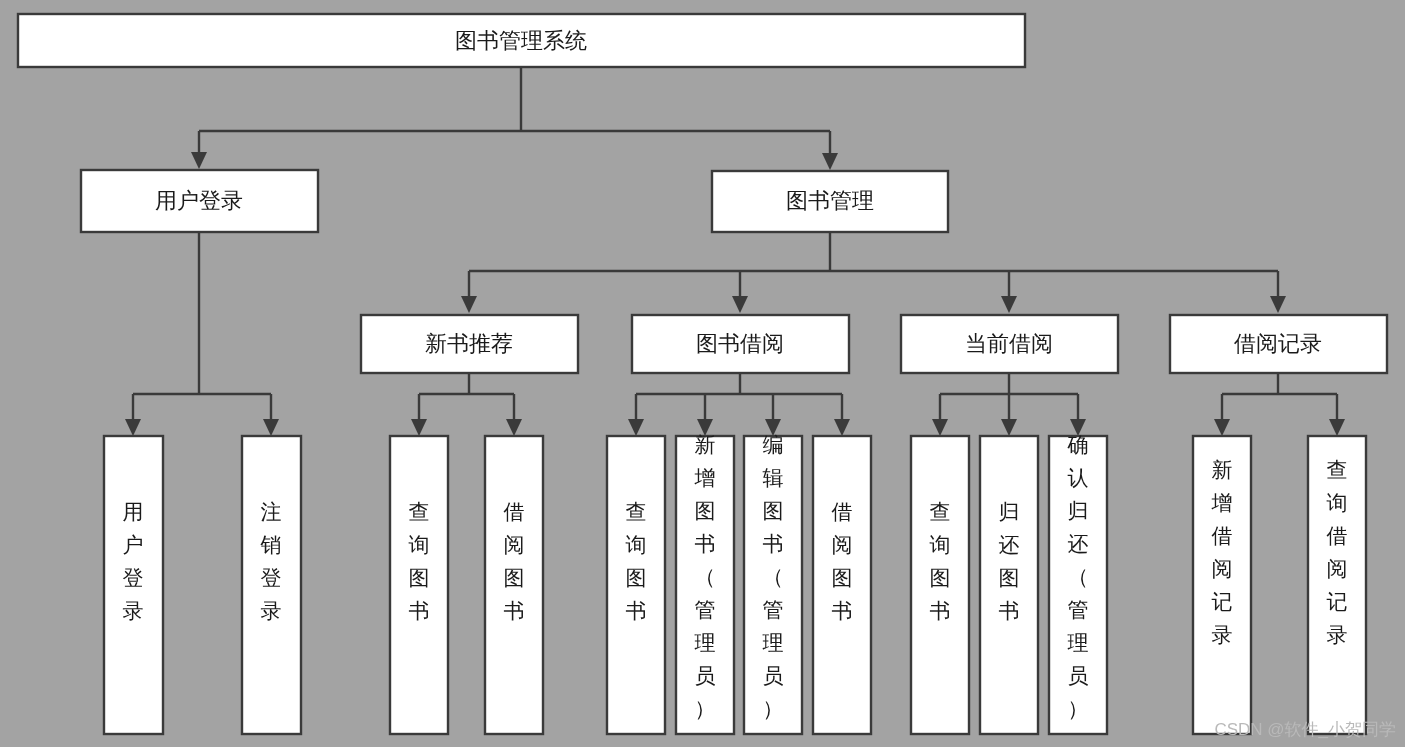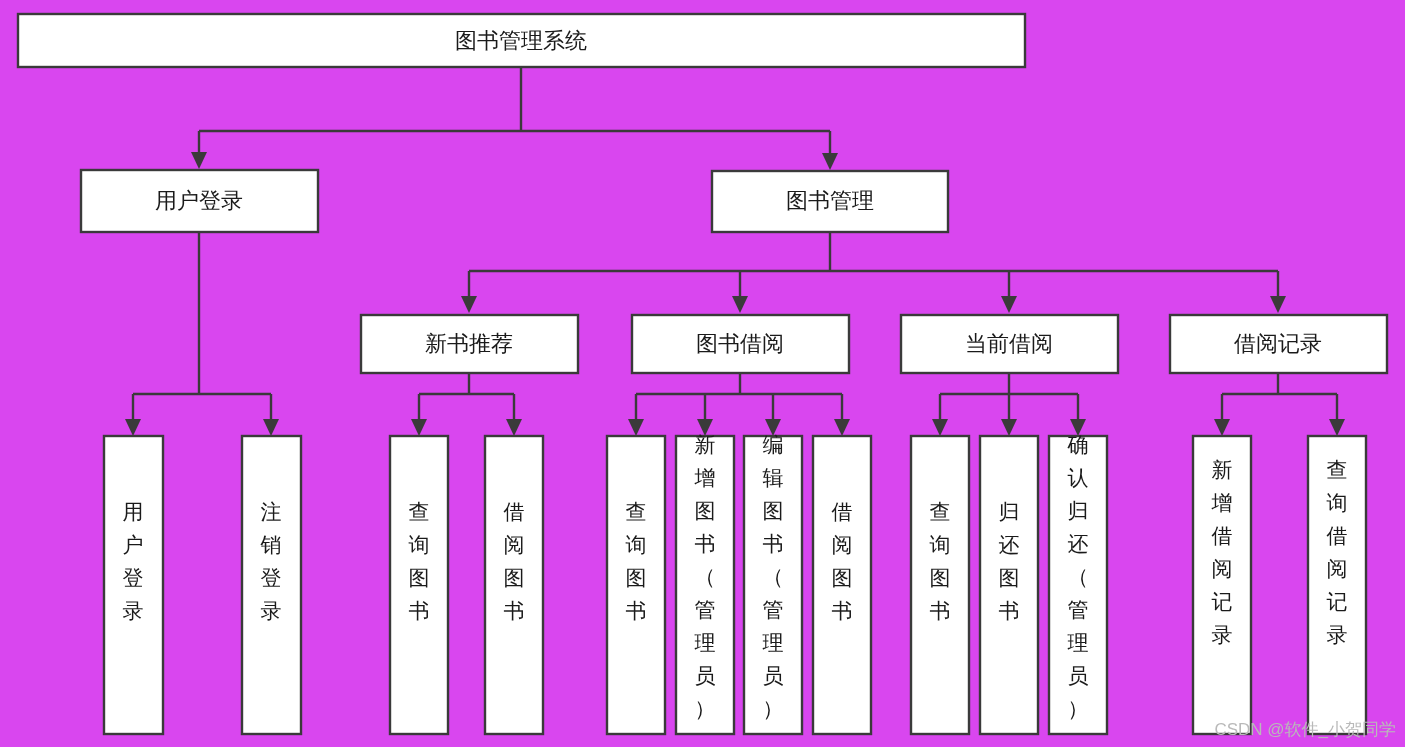--- a/index.html
+++ b/index.html
@@ -11,21 +11,21 @@
   body {
     width: 1405px;
     height: 747px;
     font-family: "Liberation Sans", "DejaVu Sans", sans-serif;
     overflow: hidden;
   }
   #diagram-root {
     position: relative;
     width: 1405px;
     height: 747px;
-    background: #d946ef;
+    background: #a3a3a3;
   }
   svg.diagram-canvas {
     position: absolute;
     top: 0;
     left: 0;
     width: 1405px;
     height: 747px;
   }
   .node-box {
     fill: #ffffff;

